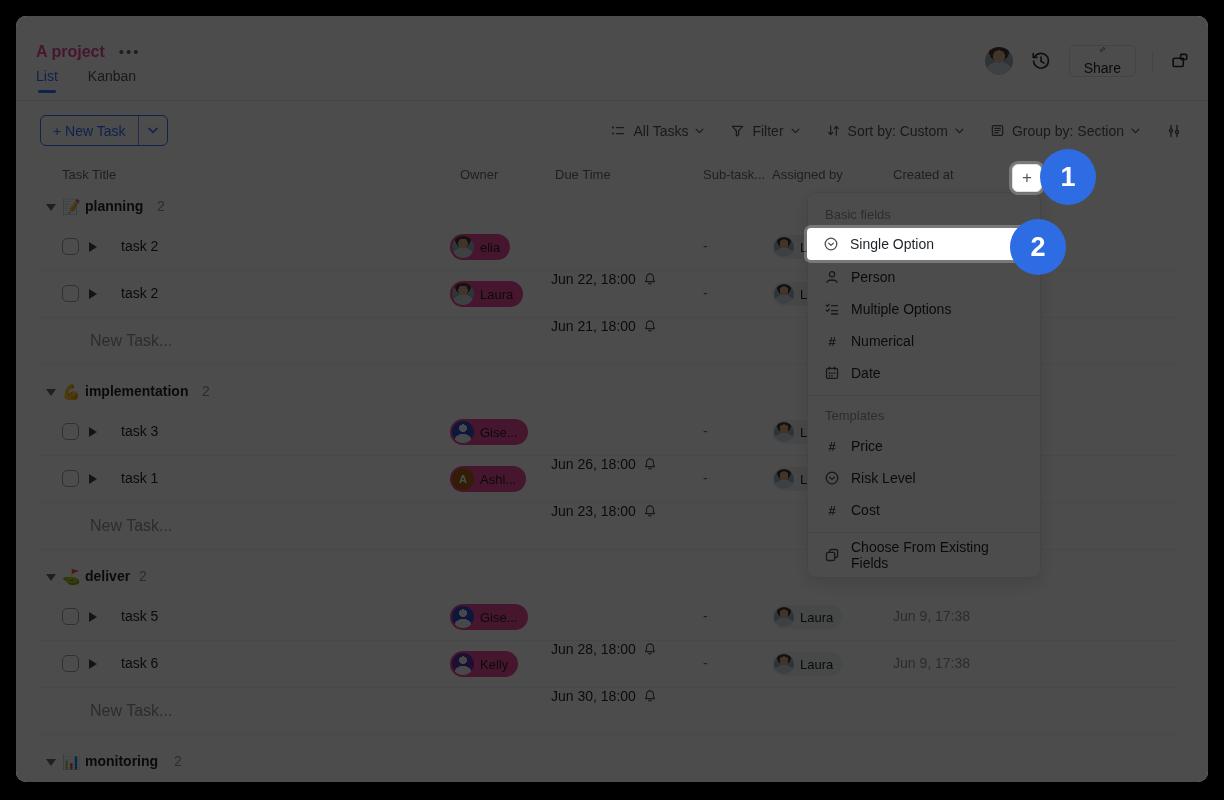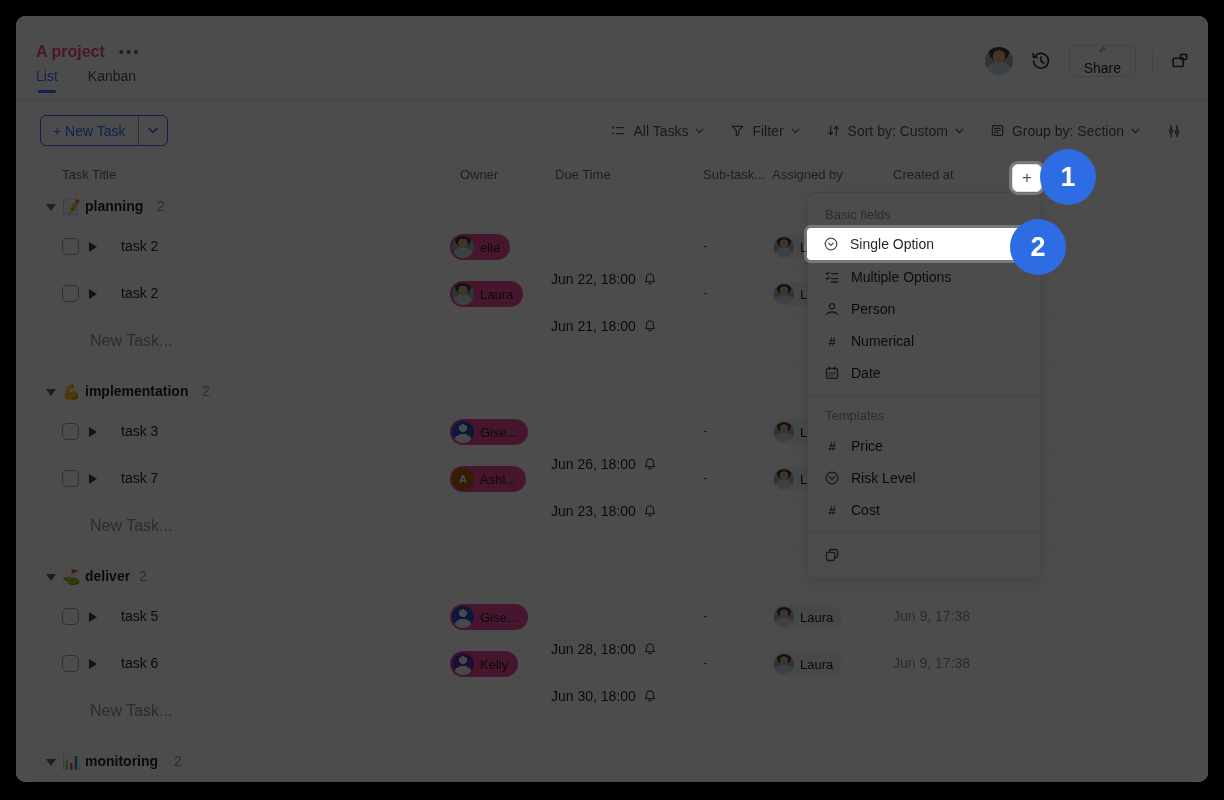--- a/index.html
+++ b/index.html
@@ -331,21 +331,21 @@
         <span class="chip2">
           <span class="avatar-xs2 photo"></span>
           <span>Laura</span>
         </span>
       </span>
     <span class="cell-created"></span>
   </div>
   <div class="t-row task-row">
     <span class="checkbox"></span>
     <span class="tri-right"></span>
-    <span class="task-title">task 7</span>
+    <span class="task-title">task 1</span>
     <span class="cell-owner">
         <span class="chip">
           <span class="avatar-xs av-orange">A</span>
           <span>Ashl...</span>
         </span>
       </span>
     <span class="cell-due">
         <span>Jun 23, 18:00</span>
         <svg width="14" height="14" viewBox="0 0 16 16" fill="none" stroke="#51565d" stroke-width="1.3" stroke-linejoin="round">
           <path d="M8 2.2a4 4 0 0 1 4 4v2.6l1.1 2.2H2.9L4 8.8V6.2a4 4 0 0 1 4-4z"></path>
@@ -442,36 +442,36 @@
       <span class="mi-icon">
           <svg width="16" height="16" viewBox="0 0 16 16" fill="none" stroke="#4a5058" stroke-width="1.3" stroke-linecap="round" stroke-linejoin="round">
             <circle cx="8" cy="8" r="5.8"></circle>
             <path d="M5.6 7.1L8 9.4l2.4-2.3"></path>
           </svg>
         </span>
       <span>Single Option</span>
     </div>
     <div class="menu-item">
       <span class="mi-icon">
+          <svg width="16" height="16" viewBox="0 0 16 16" fill="none" stroke="#4a5058" stroke-width="1.3" stroke-linecap="round">
+            <circle cx="8" cy="5.3" r="2.6"></circle>
+            <path d="M2.9 13.4c.8-3.2 9.4-3.2 10.2 0"></path>
+          </svg>
+        </span>
+      <span>Person</span>
+    </div>
+    <div class="menu-item">
+      <span class="mi-icon">
           <svg width="16" height="16" viewBox="0 0 16 16" fill="none" stroke="#4a5058" stroke-width="1.3" stroke-linecap="round" stroke-linejoin="round">
             <path d="M2.2 4.1l1.1 1.1 1.9-2"></path>
             <path d="M2.2 9.1l1.1 1.1 1.9-2"></path>
             <path d="M7.4 4.6h6.2M7.4 9.6h6.2M7.4 13h6.2"></path>
           </svg>
         </span>
       <span>Multiple Options</span>
-    </div>
-    <div class="menu-item">
-      <span class="mi-icon">
-          <svg width="16" height="16" viewBox="0 0 16 16" fill="none" stroke="#4a5058" stroke-width="1.3" stroke-linecap="round">
-            <circle cx="8" cy="5.3" r="2.6"></circle>
-            <path d="M2.9 13.4c.8-3.2 9.4-3.2 10.2 0"></path>
-          </svg>
-        </span>
-      <span>Person</span>
     </div>
     <div class="menu-item">
       <span class="mi-icon">#</span>
       <span>Numerical</span>
     </div>
     <div class="menu-item">
       <span class="mi-icon">
           <svg width="16" height="16" viewBox="0 0 16 16" fill="none" stroke="#4a5058" stroke-width="1.3" stroke-linecap="round" stroke-linejoin="round">
             <rect x="2.5" y="3.4" width="11" height="10" rx="1.5"></rect>
             <path d="M5.4 2.2v2.2M10.6 2.2v2.2"></path>
@@ -500,20 +500,21 @@
       <span>Cost</span>
     </div>
     <div class="menu-div"></div>
     <div class="menu-item">
       <span class="mi-icon">
           <svg width="16" height="16" viewBox="0 0 16 16" fill="none" stroke="#4a5058" stroke-width="1.3" stroke-linejoin="round">
             <rect x="2.5" y="5.3" width="8.2" height="8.2" rx="1.4"></rect>
             <path d="M5.6 5.3V4a1.5 1.5 0 0 1 1.5-1.5h5A1.5 1.5 0 0 1 13.6 4v5a1.5 1.5 0 0 1-1.5 1.5h-1.4"></path>
           </svg>
         </span>
+      <span>Choose From Existing Fields</span>
     </div>
   </div>
 
   <div class="dim"></div>
 
   <div class="plus-elev">+</div>
 
   <div class="single-elev">
     <span class="mi-icon">
         <svg width="16" height="16" viewBox="0 0 16 16" fill="none" stroke="#4a5058" stroke-width="1.3" stroke-linecap="round" stroke-linejoin="round">

